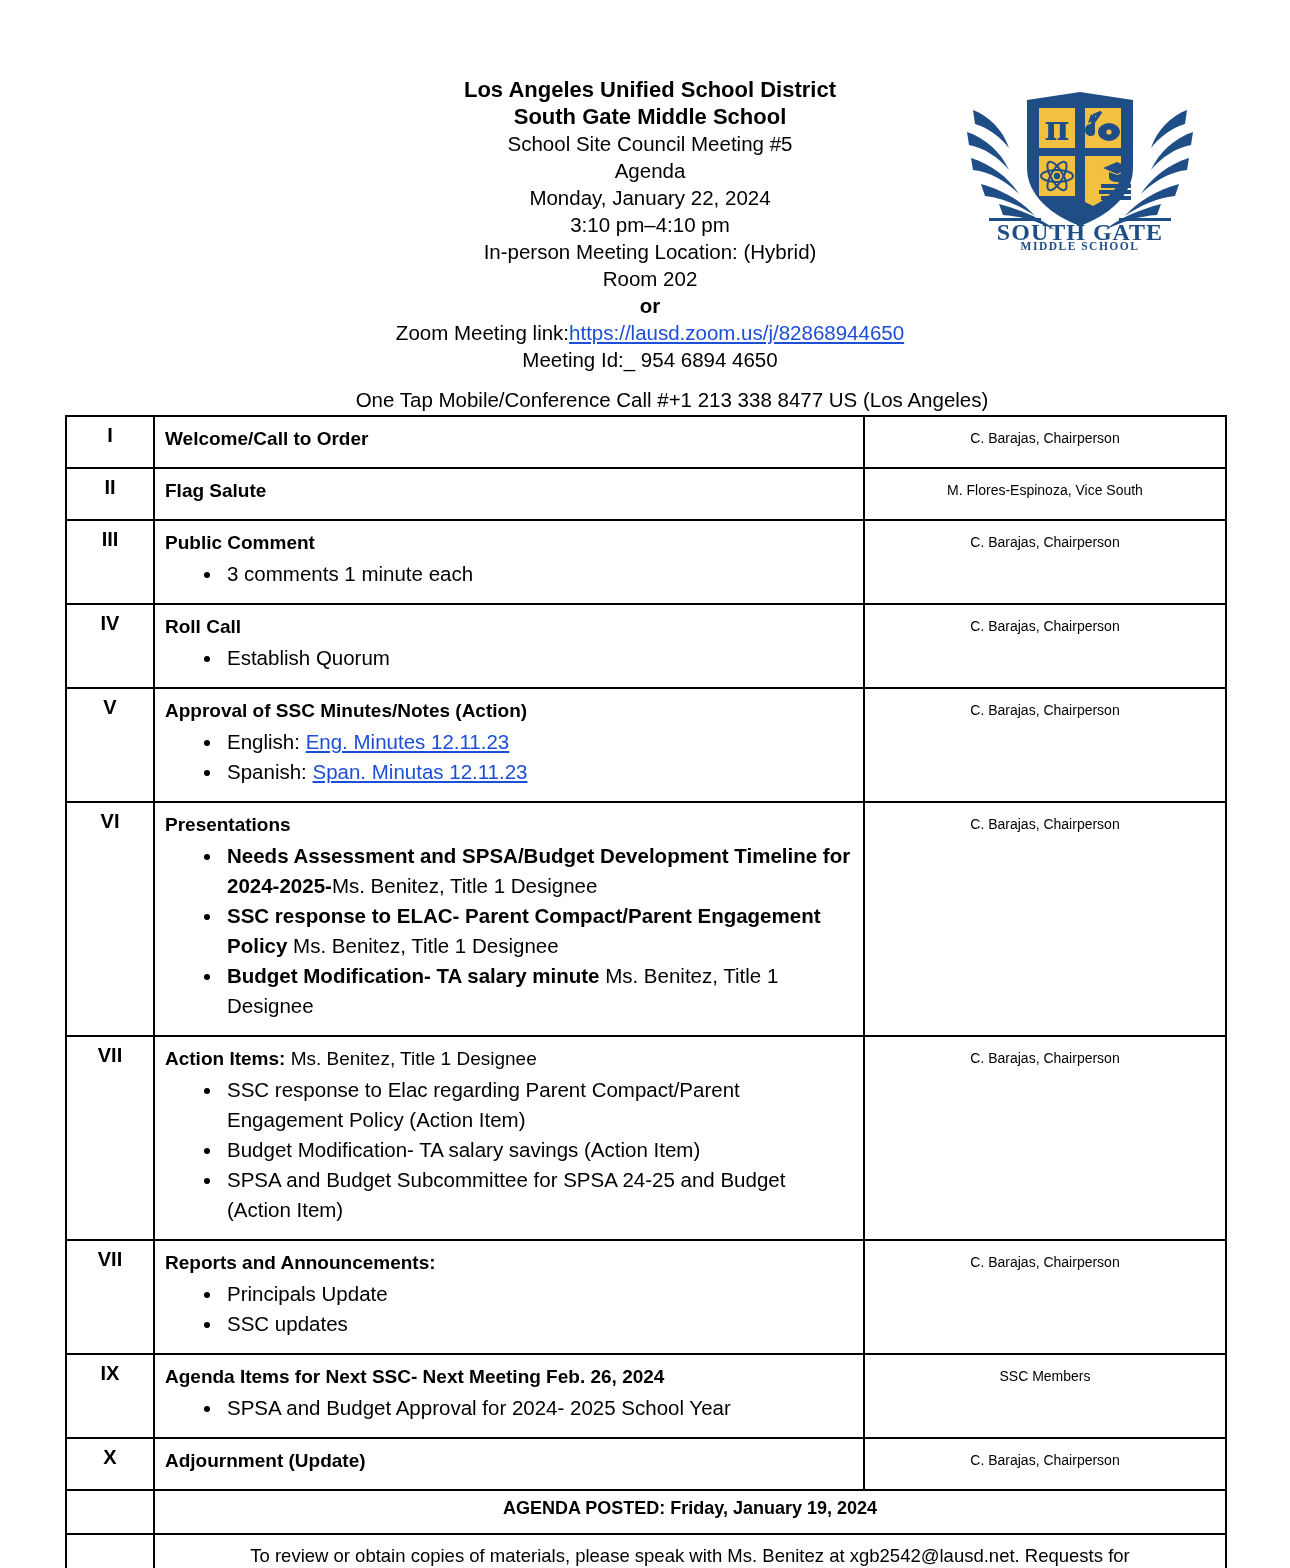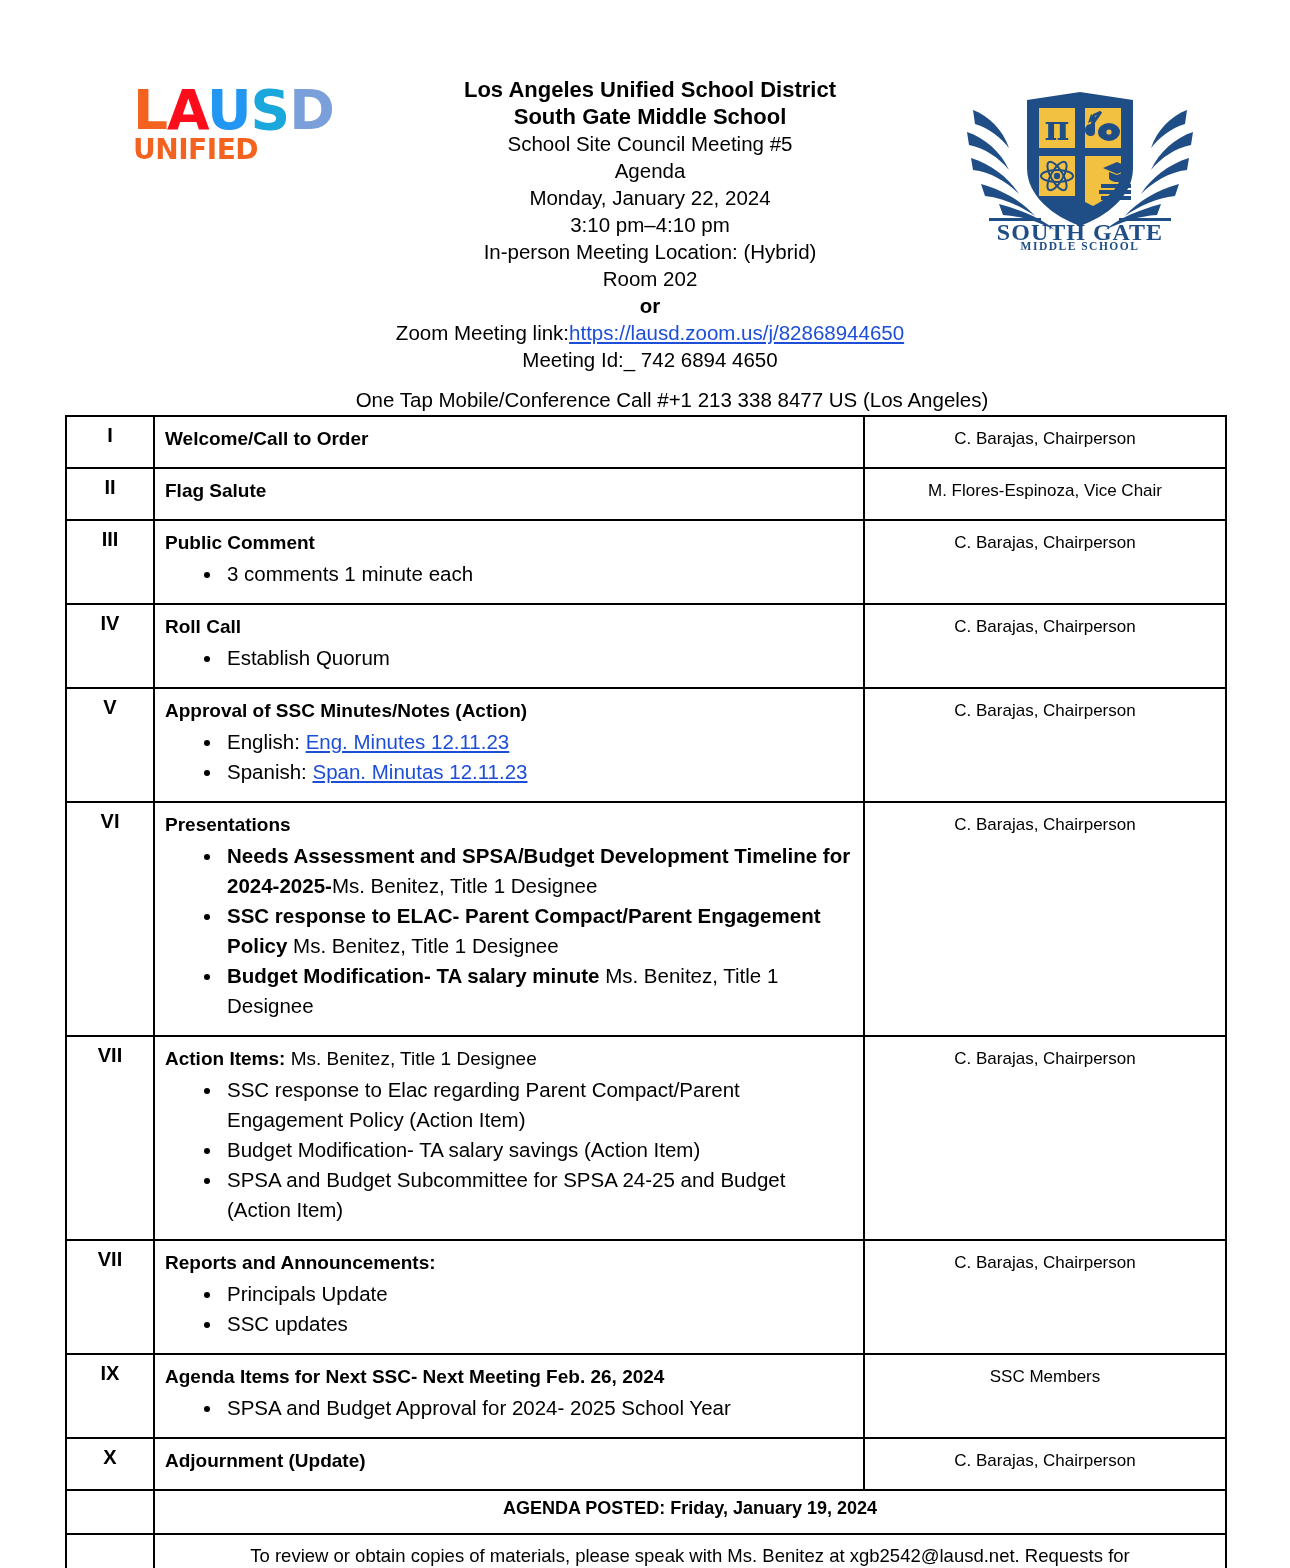--- a/index.html
+++ b/index.html
@@ -115,21 +115,21 @@
     font-weight: bold;
     font-size: 20px;
     padding-top: 10px;
   }
   td.item {
     font-size: 20.5px;
     line-height: 29px;
   }
   td.who {
     text-align: center;
-    font-size: 17px;
+    font-size: 14px;
     line-height: 29px;
     padding-top: 10px;
   }
   td.item .head {
     font-weight: bold;
     font-size: 19px;
     display: block;
   }
   td.item .headmix { font-weight: bold; }
   td.item .reg { font-weight: normal; }
@@ -160,24 +160,20 @@
     line-height: 28px;
     padding: 10px 12px 8px 12px;
   }
   td.blankcell { padding: 0; }
 </style>
 </head>
 <body>
 
 <div class="header">
 
-  <div class="lausd-logo">
-    <div class="lausd-row1"><span class="c-l">L</span><span class="c-a">A</span><span class="c-u">U</span><span class="c-s">S</span><span class="c-d">D</span></div>
-    <div class="lausd-row2">UNIFIED</div>
-  </div>
 
   <div class="sgms-logo">
     <svg viewBox="0 0 230 180" width="230" height="180">
 
       <g fill="#1f4e87">
         <path d="M8 38 C 24 44, 38 58, 44 76 C 36 66, 24 56, 10 52 Z"></path>
         <path d="M2 60 C 20 66, 36 80, 44 98 C 34 86, 20 76, 4 73 Z"></path>
         <path d="M6 86 C 26 92, 44 106, 54 122 C 42 110, 26 100, 8 98 Z"></path>
         <path d="M16 112 C 38 118, 58 130, 70 144 C 56 134, 38 126, 20 124 Z"></path>
         <path d="M34 132 C 56 138, 76 146, 90 158 C 74 150, 56 144, 38 143 Z"></path>
@@ -231,21 +227,21 @@
     <div class="l b">Los Angeles Unified School District</div>
     <div class="l b">South Gate Middle School</div>
     <div class="l">School Site Council Meeting #5</div>
     <div class="l">Agenda</div>
     <div class="l">Monday, January 22, 2024</div>
     <div class="l">3:10 pm–4:10 pm</div>
     <div class="l">In-person Meeting Location: (Hybrid)</div>
     <div class="l">Room 202</div>
     <div class="l or">or</div>
     <div class="l"><span>Zoom Meeting link:</span><a class="doclink" href="#">https://lausd.zoom.us/j/82868944650</a></div>
-    <div class="l">Meeting Id:_ 742 6894 4650</div>
+    <div class="l">Meeting Id:_ 954 6894 4650</div>
   </div>
 
   <div class="wide-line">One Tap Mobile/Conference Call #+1 213 338 8477 US (Los Angeles)</div>
 </div>
 
 <table class="agenda">
   <colgroup>
     <col class="c-num">
       <col class="c-item">
       <col class="c-who">
@@ -258,21 +254,21 @@
         <span class="head">Welcome/Call to Order</span>
       </td>
       <td class="who">C. Barajas, Chairperson</td>
     </tr>
 
     <tr>
       <td class="num">II</td>
       <td class="item">
         <span class="head">Flag Salute</span>
       </td>
-      <td class="who">M. Flores-Espinoza, Vice Chair</td>
+      <td class="who">M. Flores-Espinoza, Vice South</td>
     </tr>
 
     <tr>
       <td class="num">III</td>
       <td class="item">
         <span class="head">Public Comment</span>
         <ul class="bul">
           <li>3 comments 1 minute each</li>
         </ul>
       </td>

